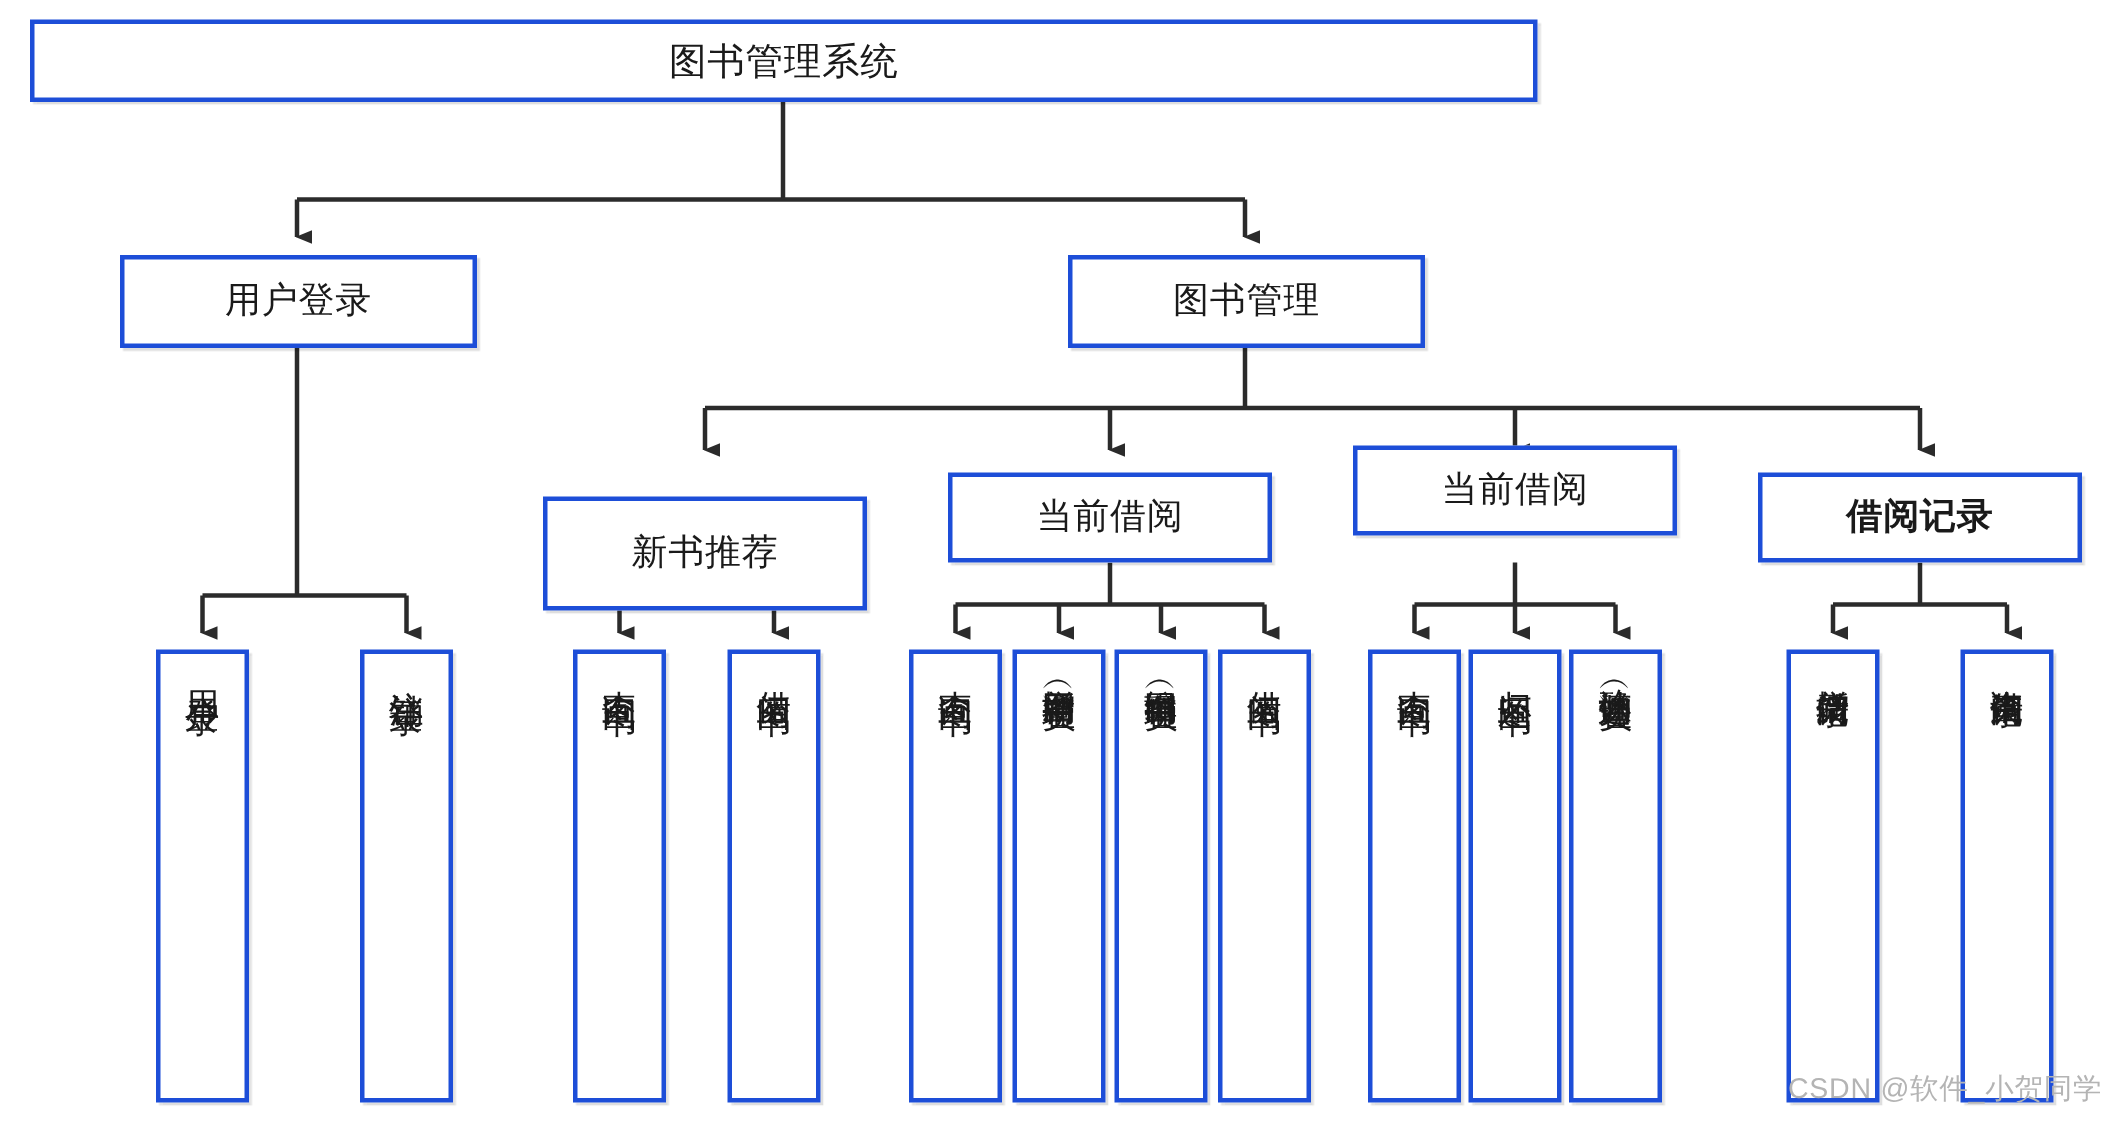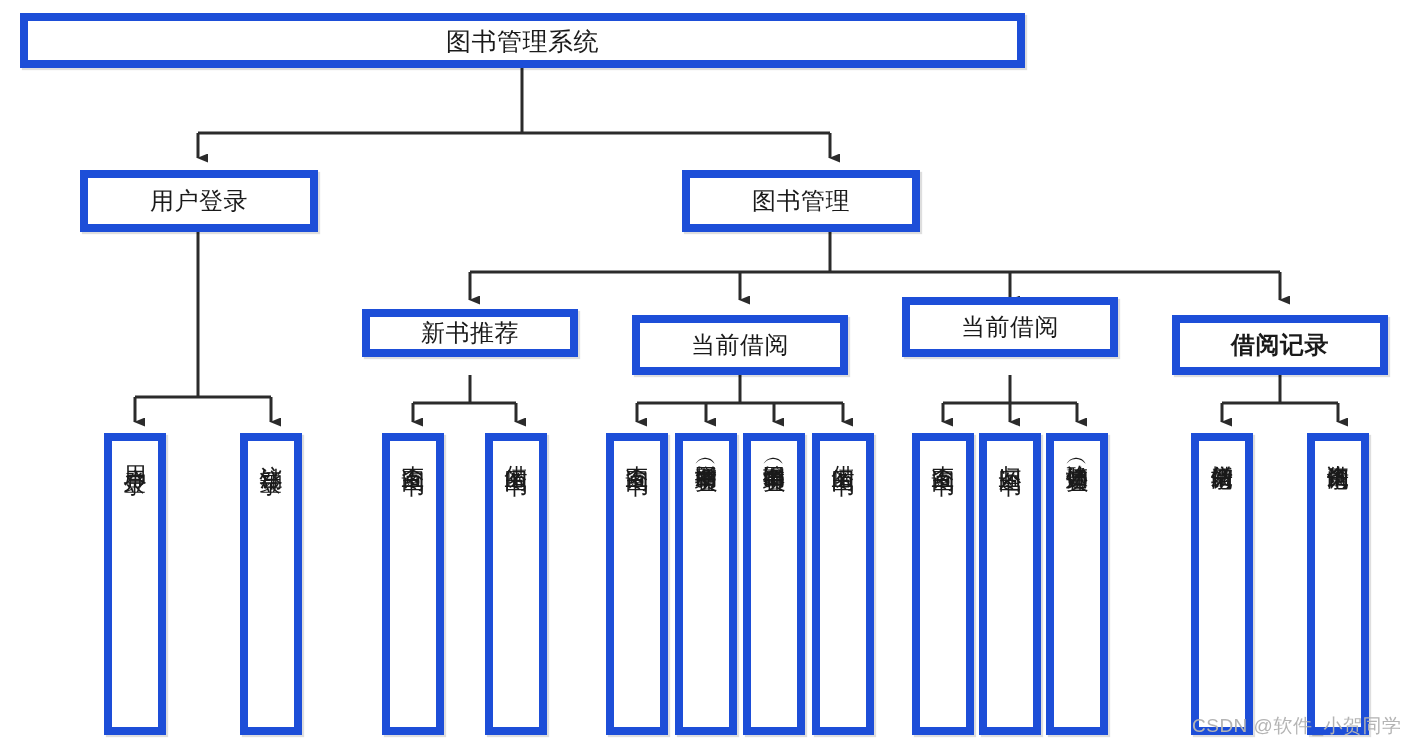--- a/index.html
+++ b/index.html
@@ -24,21 +24,21 @@
     left: 0;
     top: 0;
     width: 1405px;
     height: 747px;
     pointer-events: none;
   }
   .node {
     position: absolute;
     box-sizing: border-box;
     background: #ffffff;
-    border: 8px solid #1d4ed8;
+    border: 3px solid #1d4ed8;
     display: flex;
     align-items: center;
     justify-content: center;
     box-shadow: 2px 2px 1px rgba(0,0,0,0.13);
   }
   .node .node-label {
     display: block;
     text-align: center;
     color: #1a1a1a;
     letter-spacing: 0.5px;
@@ -136,25 +136,25 @@
     </g>
   </svg>
 
   <div class="node horiz root" style="left:20px; top:13px; width:1005px; height:55px;">
     <span class="node-label">图书管理系统</span>
   </div>
 
   <div class="node horiz" style="left:80px; top:170px; width:238px; height:62px;">
     <span class="node-label">用户登录</span>
   </div>
-  <div class="node horiz" style="left:682px; top:170px; width:238px; height:62px;">
+  <div class="node horiz" style="left:712px; top:170px; width:238px; height:62px;">
     <span class="node-label">图书管理</span>
   </div>
 
-  <div class="node horiz" style="left:362px; top:309px; width:216px; height:48px;">
+  <div class="node horiz" style="left:362px; top:331px; width:216px; height:76px;">
     <span class="node-label">新书推荐</span>
   </div>
   <div class="node horiz" style="left:632px; top:315px; width:216px; height:60px;">
     <span class="node-label">当前借阅</span>
   </div>
   <div class="node horiz" style="left:902px; top:297px; width:216px; height:60px;">
     <span class="node-label">当前借阅</span>
   </div>
   <div class="node horiz" style="left:1172px; top:315px; width:216px; height:60px;font-weight:bold;">
     <span class="node-label">借阅记录</span>

